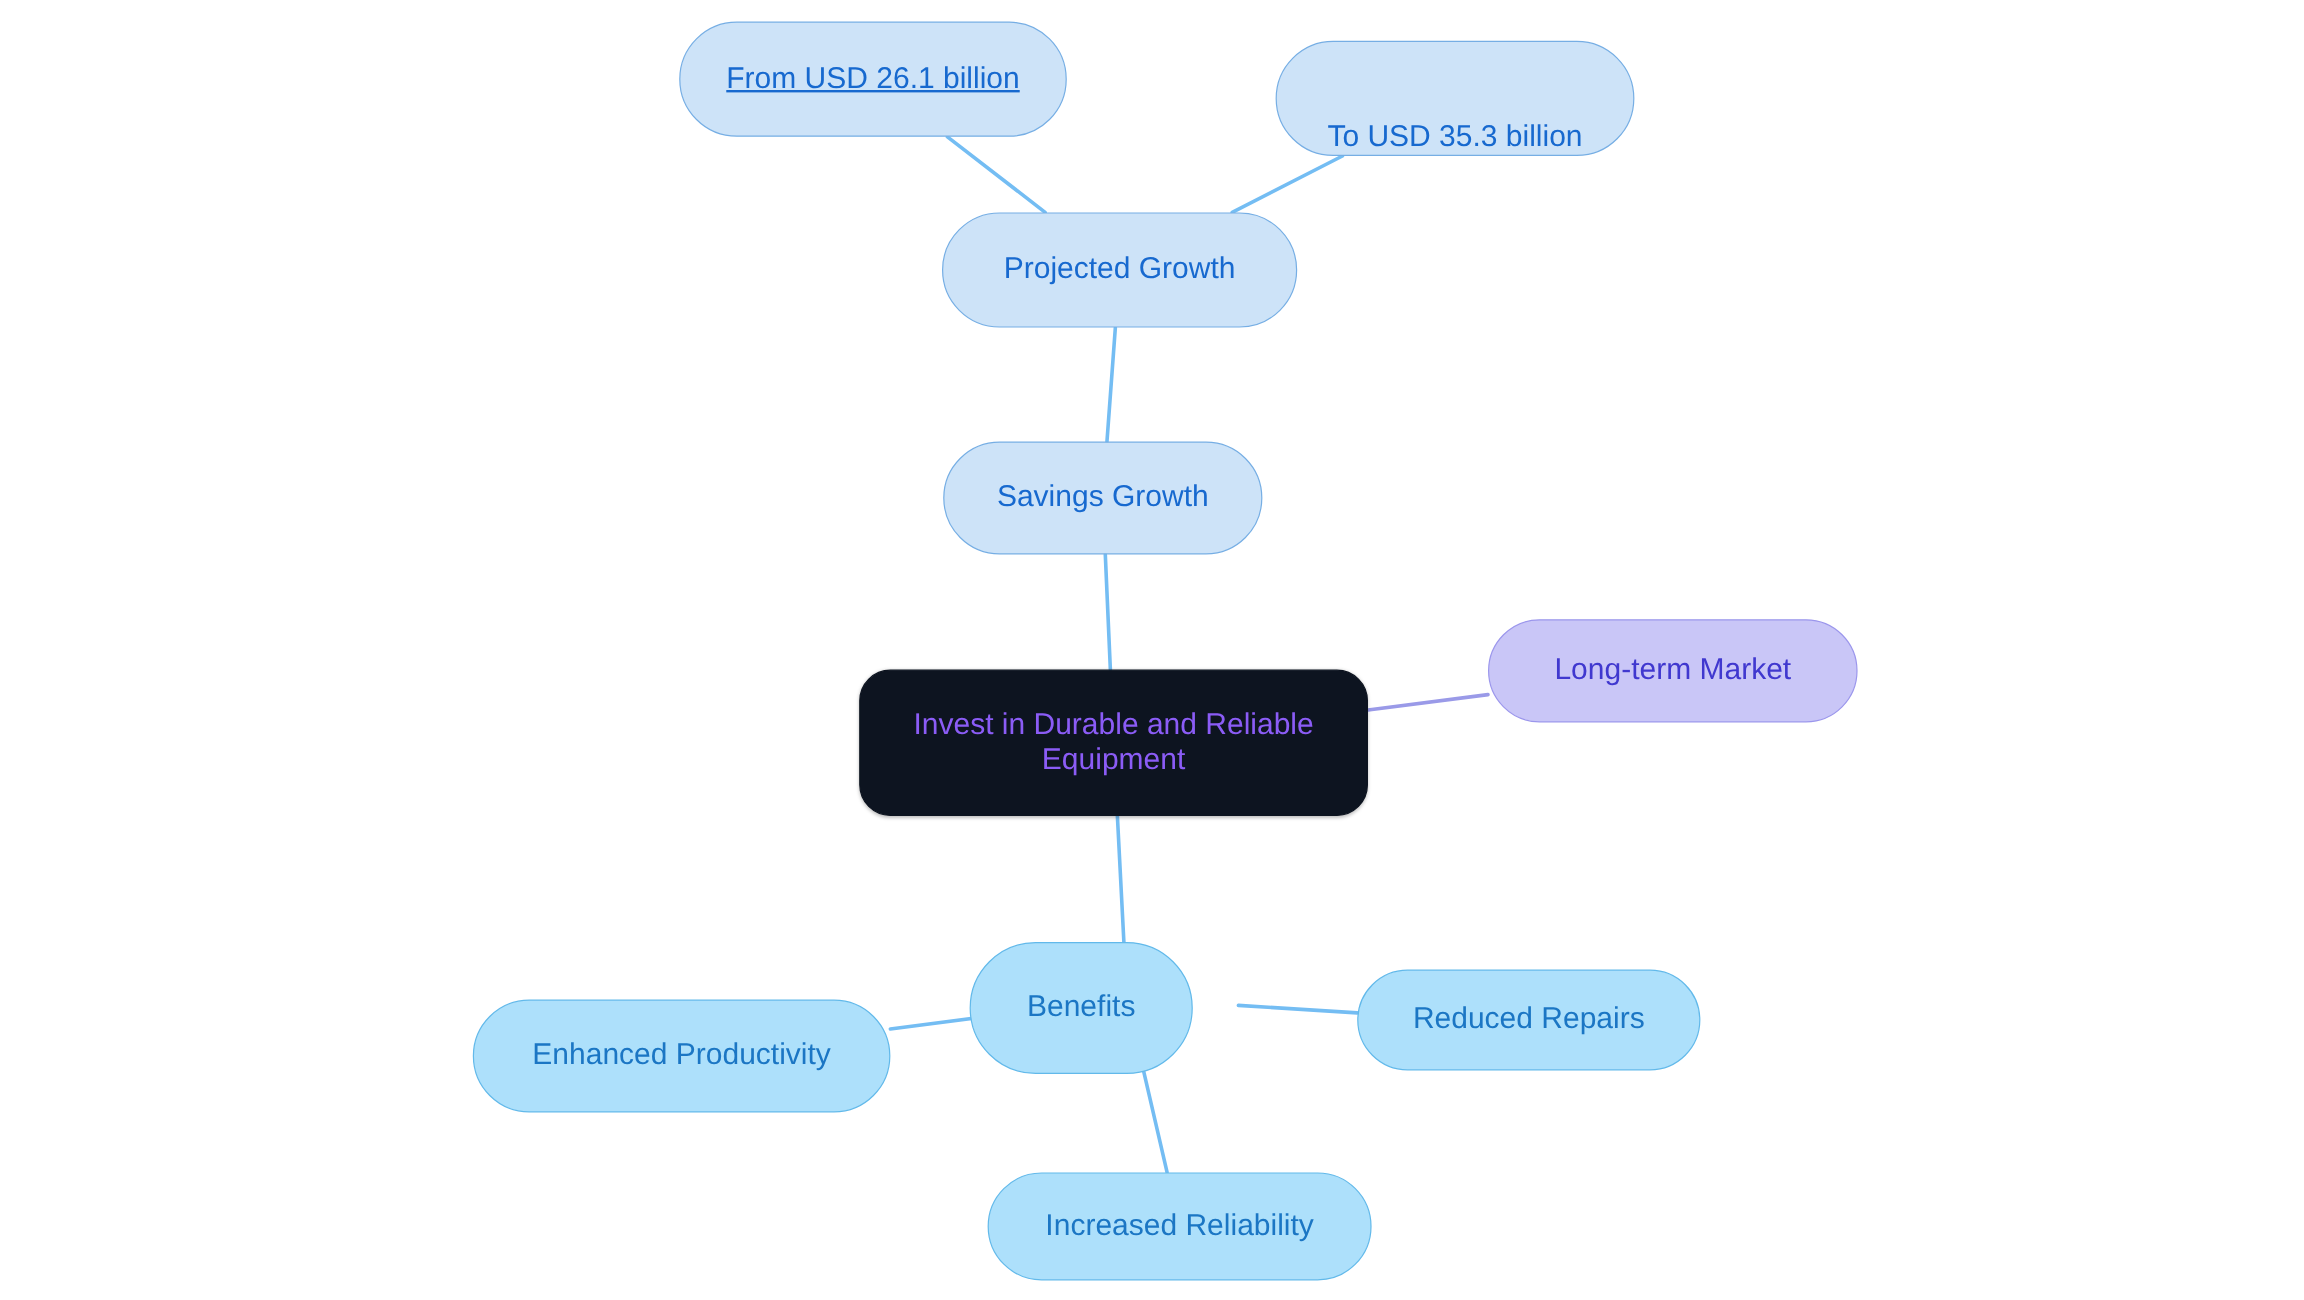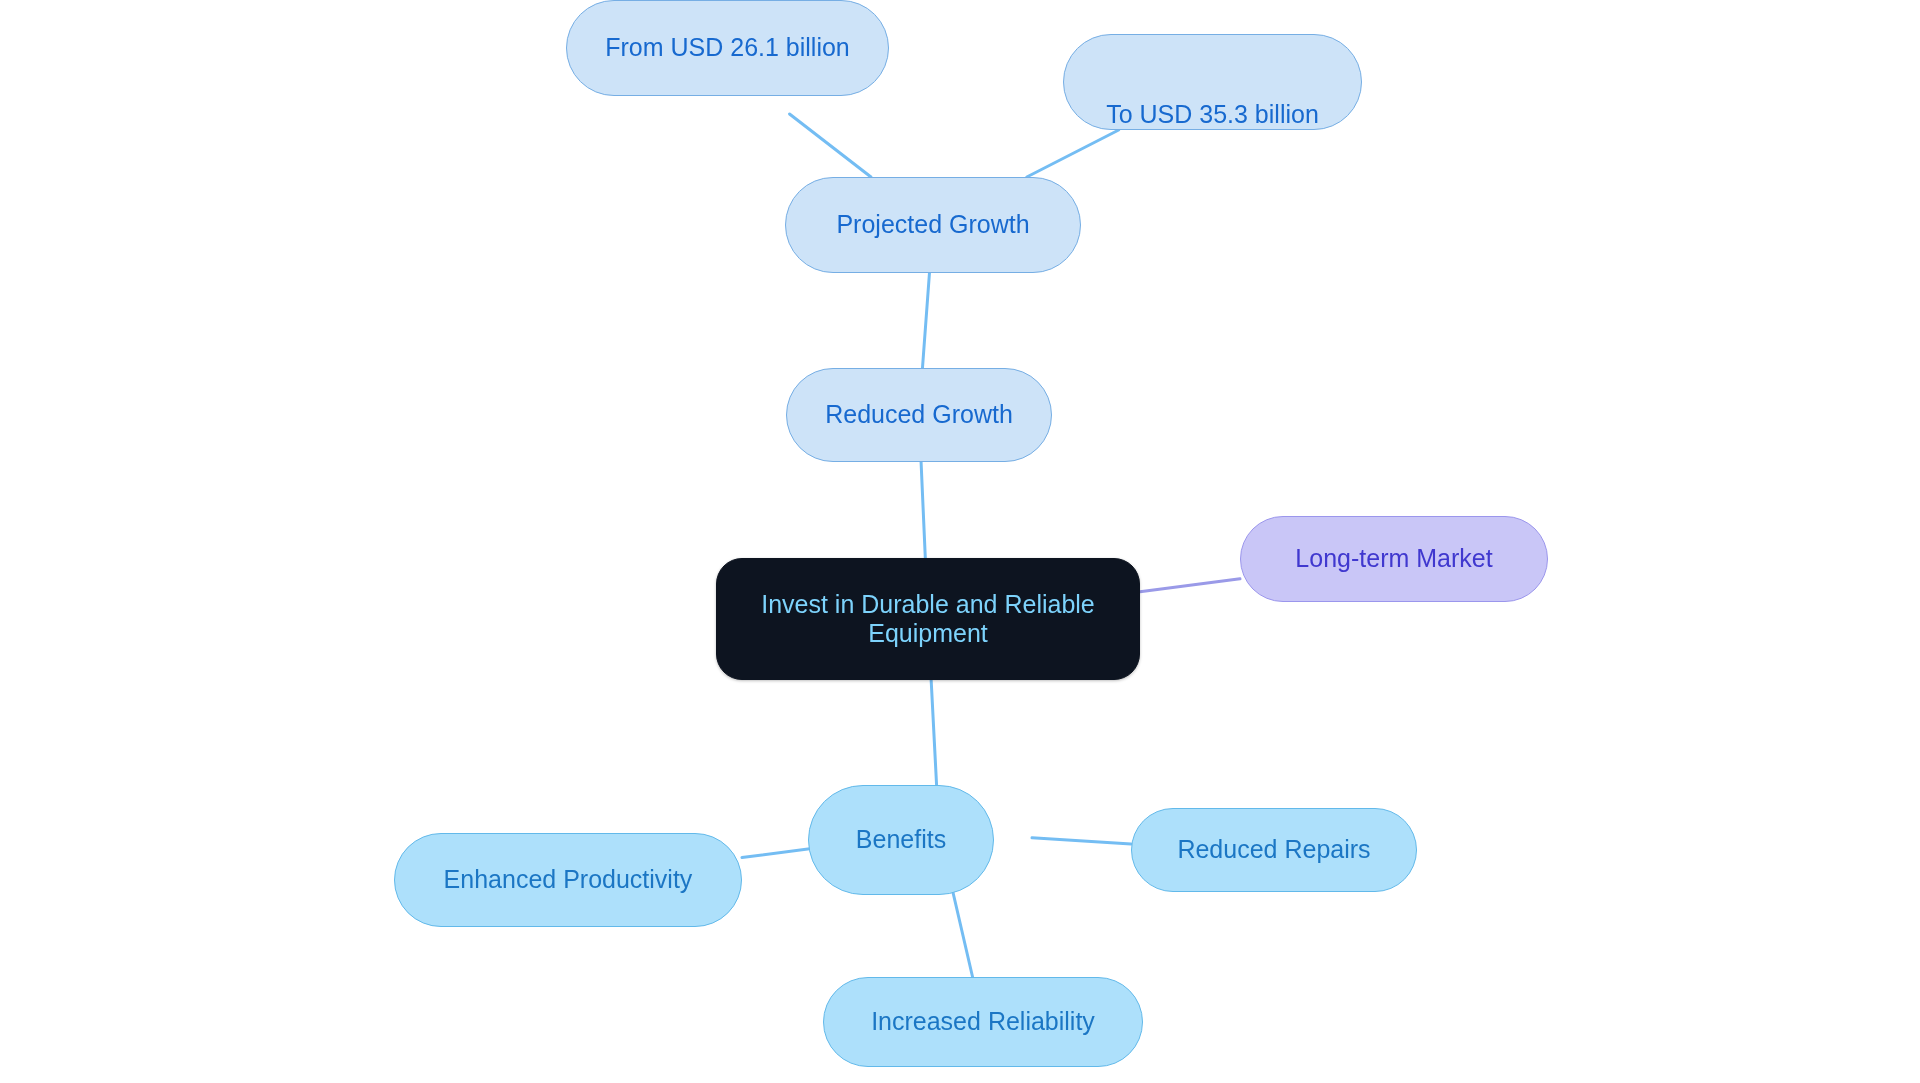--- a/index.html
+++ b/index.html
@@ -34,21 +34,21 @@
     align-items: center;
     justify-content: center;
     text-align: center;
     border-radius: 999px;
     line-height: 1.18;
     white-space: pre-line;
     padding: 0 14px;
   }
   .node-root {
     background: #0d1420;
-    color: #7dd3fc;
+    color: #8b5cf6;
     border: 1px solid #0d1420;
     border-radius: 26px;
     font-size: 25px;
     box-shadow: 0 1px 3px rgba(0,0,0,0.25);
   }
   .node-branch-blue {
     background: #cde3f8;
     border: 1.6px solid #76aee4;
     color: #1769cf;
     font-size: 25px;
@@ -77,23 +77,23 @@
       <line x1="931.1502347417841" y1="680" x2="936.5727699530516" y2="785" stroke="#74bdf3" stroke-width="3" stroke-linecap="round"></line>
       <line x1="1140" y1="591.7038626609442" x2="1240" y2="578.8283261802575" stroke="#9a9ae8" stroke-width="3" stroke-linecap="round"></line>
       <line x1="1026.8181818181818" y1="177" x2="1118.6818181818182" y2="130" stroke="#74bdf3" stroke-width="3" stroke-linecap="round"></line>
       <line x1="870.9622641509434" y1="177" x2="789.5377358490566" y2="114" stroke="#74bdf3" stroke-width="3" stroke-linecap="round"></line>
       <line x1="922.4631578947368" y1="368" x2="929.4631578947368" y2="273" stroke="#74bdf3" stroke-width="3" stroke-linecap="round"></line>
       <line x1="925.3088235294117" y1="558" x2="921.0735294117648" y2="462" stroke="#74bdf3" stroke-width="3" stroke-linecap="round"></line>
     </svg>
   <div id="node-layer">
       <div class="node node-root" style="left: 716px; top: 558px; width: 424px; height: 122px;"><span>Invest in Durable and Reliable
 Equipment</span></div>
-      <div class="node node-branch-blue" style="left: 786px; top: 368px; width: 266px; height: 94px;"><span>Reduced Growth</span></div>
+      <div class="node node-branch-blue" style="left: 786px; top: 368px; width: 266px; height: 94px;"><span>Savings Growth</span></div>
       <div class="node node-branch-blue" style="left: 785px; top: 177px; width: 296px; height: 96px;"><span>Projected Growth</span></div>
-      <div class="node node-branch-blue" style="left: 566px; top: 0; width: 323px; height: 96px;"><span>From USD 26.1 billion</span></div>
+      <div class="node node-branch-blue" style="left: 566px; top: 18px; width: 323px; height: 96px; text-decoration: underline;"><span>From USD 26.1 billion</span></div>
       <div class="node node-branch-blue" style="left: 1063px; top: 34px; width: 299px; height: 96px; align-items: flex-end;"><span>To USD 35.3 billion</span></div>
       <div class="node node-branch-purple" style="left: 1240px; top: 516px; width: 308px; height: 86px;"><span>Long-term Market</span></div>
       <div class="node node-leaf-blue" style="left: 808px; top: 785px; width: 186px; height: 110px;"><span>Benefits</span></div>
       <div class="node node-leaf-blue" style="left: 394px; top: 833px; width: 348px; height: 94px;"><span>Enhanced Productivity</span></div>
       <div class="node node-leaf-blue" style="left: 1131px; top: 808px; width: 286px; height: 84px;"><span>Reduced Repairs</span></div>
       <div class="node node-leaf-blue" style="left: 823px; top: 977px; width: 320px; height: 90px;"><span>Increased Reliability</span></div>
     </div>
 </div>
 
 </body></html>

